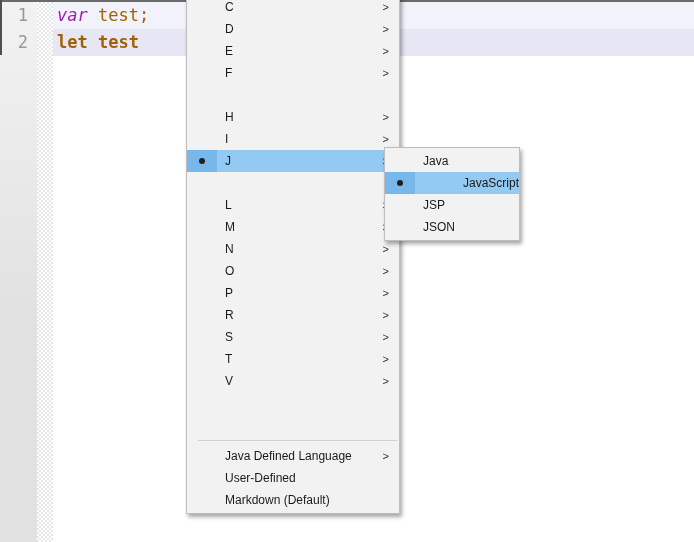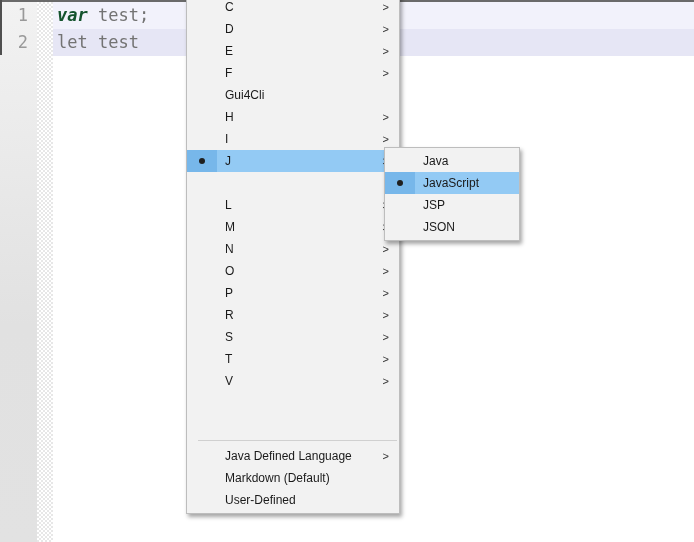--- a/index.html
+++ b/index.html
@@ -29,23 +29,23 @@
     background-size:4px 4px;
     background-position:0 0,2px 2px;
   }
   .text-area{position:absolute;left:53px;top:2px;width:641px;height:540px;background:#ffffff;}
   .code-row{
     height:27px;line-height:27px;white-space:pre;padding-left:4px;
     font-family:"DejaVu Sans Mono","Liberation Mono",monospace;
     font-size:17px;color:#000000;
   }
   .code-row.row-1{background:#f2f2fb;}
-  .code-row.row-2{background:#e6e6f5;}
-  .tok-keyword{color:#14532d;font-weight:bold;font-style:italic;}
-  .tok-plain{color:#737373;}
+  .code-row.row-2{background:#e6e6f5;font-weight:bold;}
+  .tok-keyword{color:#a21caf;font-weight:normal;font-style:italic;}
+  .tok-plain{color:#a16207;}
   
   .menu{
     position:absolute;box-sizing:border-box;background:#f2f2f2;
     border:1px solid #bdbdbd; box-shadow:2px 3px 4px rgba(0,0,0,0.35);
     padding:2px 0; font-size:12px; color:#1a1a1a; z-index:10;
   }
   .menu.main{left:186px;top:-6px;width:214px;padding-top:1px;}
   .menu.sub{left:384px;top:147px;width:136px;z-index:11;}
   .menu-row{display:flex;align-items:center;height:22px;cursor:default;}
   .menu-gutter{width:30px;height:22px;flex:0 0 30px;display:flex;align-items:center;justify-content:center;}
@@ -91,21 +91,20 @@
         <span class="menu-label">E</span>
         <span class="menu-arrow">&gt;</span>
       </div>
       <div class="menu-row">
         <div class="menu-gutter"></div>
         <span class="menu-label">F</span>
         <span class="menu-arrow">&gt;</span>
       </div>
       <div class="menu-row">
         <div class="menu-gutter"></div>
-        <span class="menu-label">Gui4Cli</span>
       </div>
       <div class="menu-row">
         <div class="menu-gutter"></div>
         <span class="menu-label">H</span>
         <span class="menu-arrow">&gt;</span>
       </div>
       <div class="menu-row">
         <div class="menu-gutter"></div>
         <span class="menu-label">I</span>
         <span class="menu-arrow">&gt;</span>
@@ -174,34 +173,34 @@
       <div class="menu-sep">
         <div class="line"></div>
       </div>
       <div class="menu-row">
         <div class="menu-gutter"></div>
         <span class="menu-label">Java Defined Language</span>
         <span class="menu-arrow">&gt;</span>
       </div>
       <div class="menu-row">
         <div class="menu-gutter"></div>
+        <span class="menu-label">User-Defined</span>
+      </div>
+      <div class="menu-row">
+        <div class="menu-gutter"></div>
         <span class="menu-label">Markdown (Default)</span>
       </div>
-      <div class="menu-row">
-        <div class="menu-gutter"></div>
-        <span class="menu-label">User-Defined</span>
-      </div>
     </div>
 
   <div class="menu sub" id="j-submenu">
       <div class="menu-row">
         <div class="menu-gutter"></div>
         <span class="menu-label">Java</span>
       </div>
-      <div class="menu-row" style="background: rgb(147, 202, 244);">
+      <div class="menu-row" style="background: rgb(147, 202, 244); text-align: right;">
         <div class="menu-gutter" style="background: rgb(119, 183, 234);">
           <div class="bullet"></div>
         </div>
         <span class="menu-label">JavaScript</span>
       </div>
       <div class="menu-row">
         <div class="menu-gutter"></div>
         <span class="menu-label">JSP</span>
       </div>
       <div class="menu-row">

